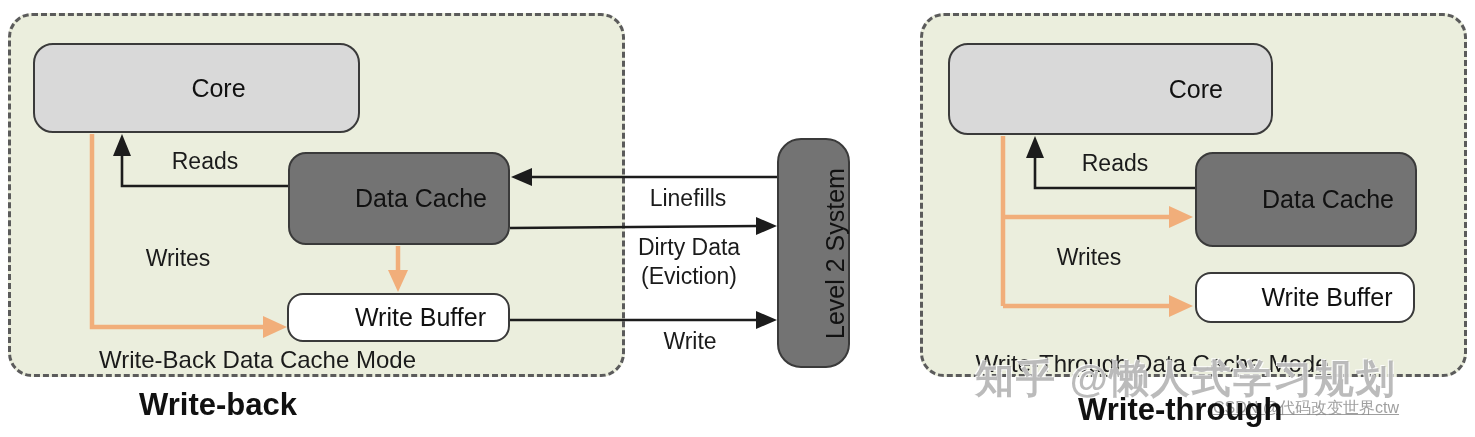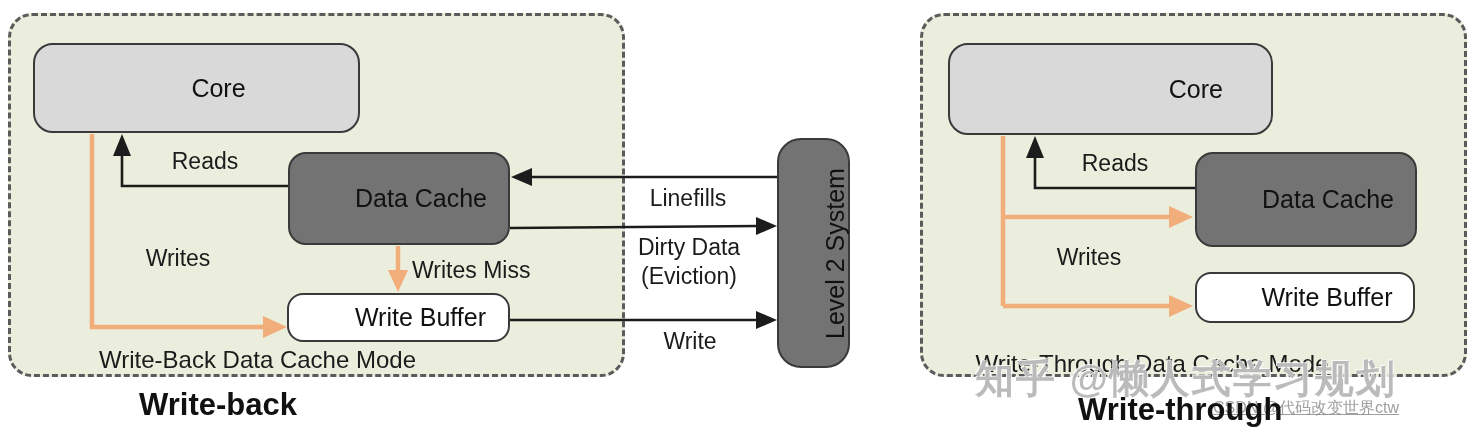--- a/index.html
+++ b/index.html
@@ -200,21 +200,20 @@
   </div>
   <div class="node peach" id="data-cache-right">
     <span>Data Cache</span>
   </div>
   <div class="node white" id="write-buffer-right">
     <span>Write Buffer</span>
   </div>
 
   <div class="lbl" id="lbl-reads-left">Reads</div>
   <div class="lbl" id="lbl-writes-left">Writes</div>
-  <div class="lbl" id="lbl-writes-miss">Writes Miss</div>
 
   <div class="lbl" id="lbl-linefills">Linefills</div>
   <div class="lbl" id="lbl-dirty-data">
     <div>Dirty Data</div>
     <div>(Eviction)</div>
   </div>
   <div class="lbl" id="lbl-external-write">
     <div>Write</div>
   </div>
 

